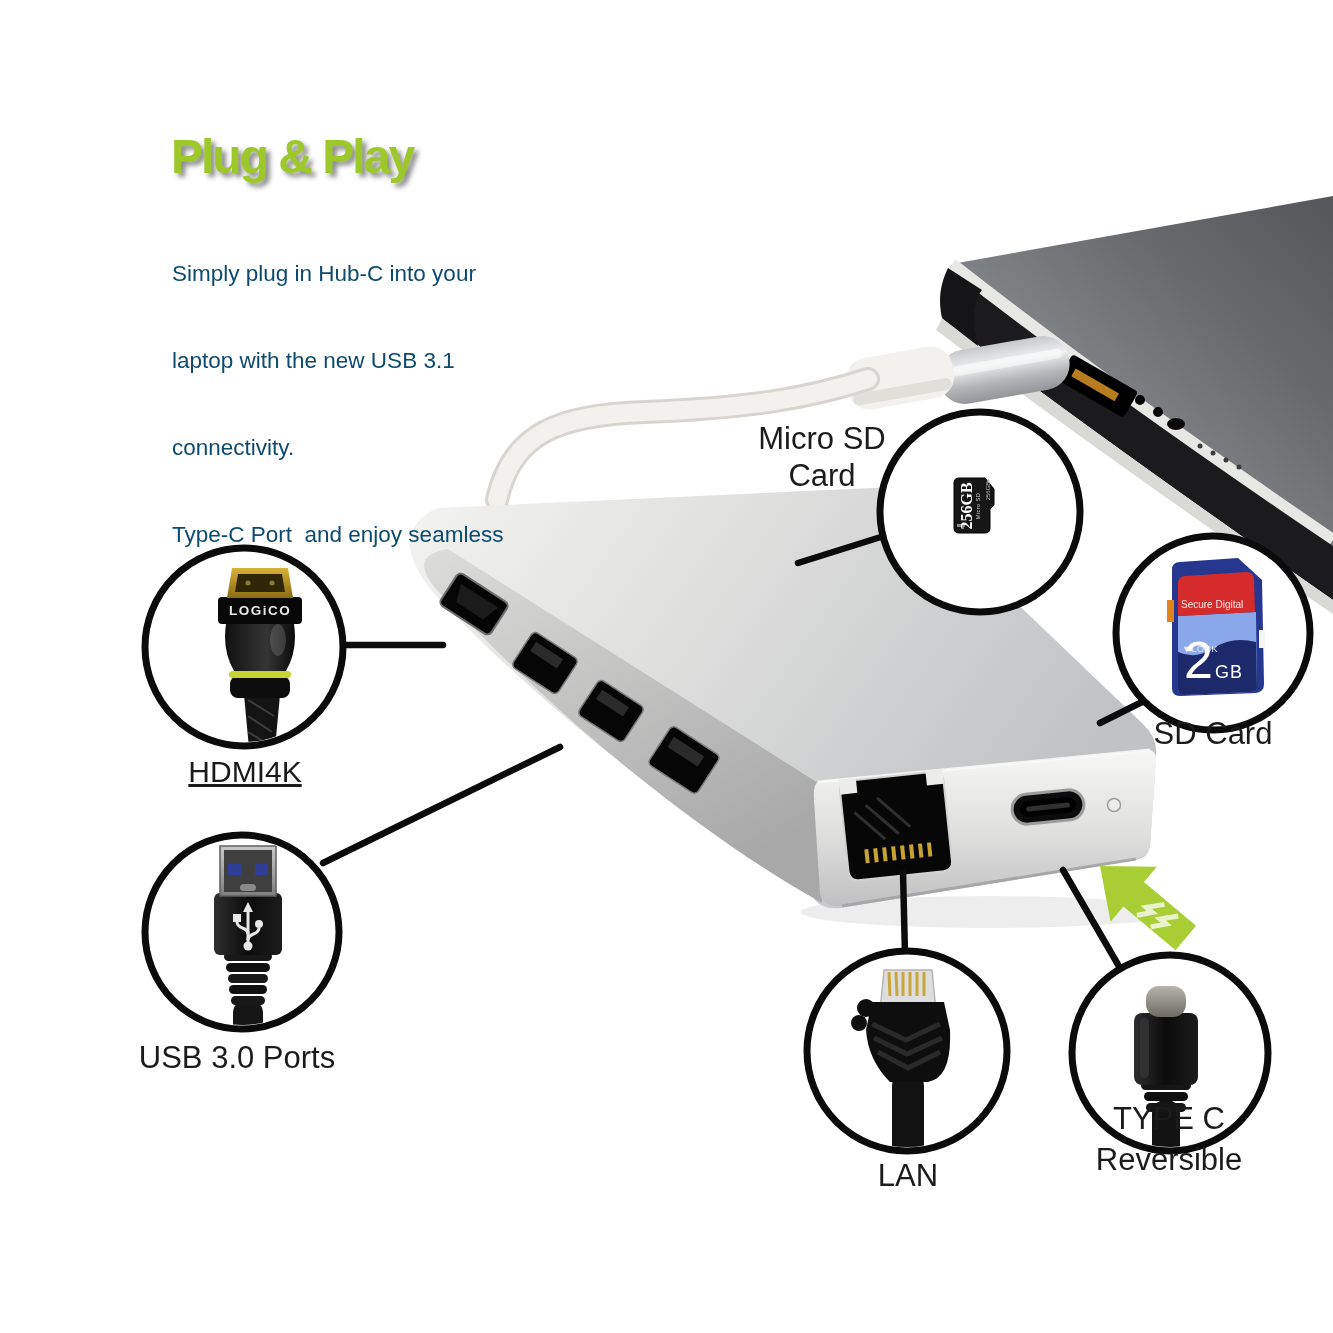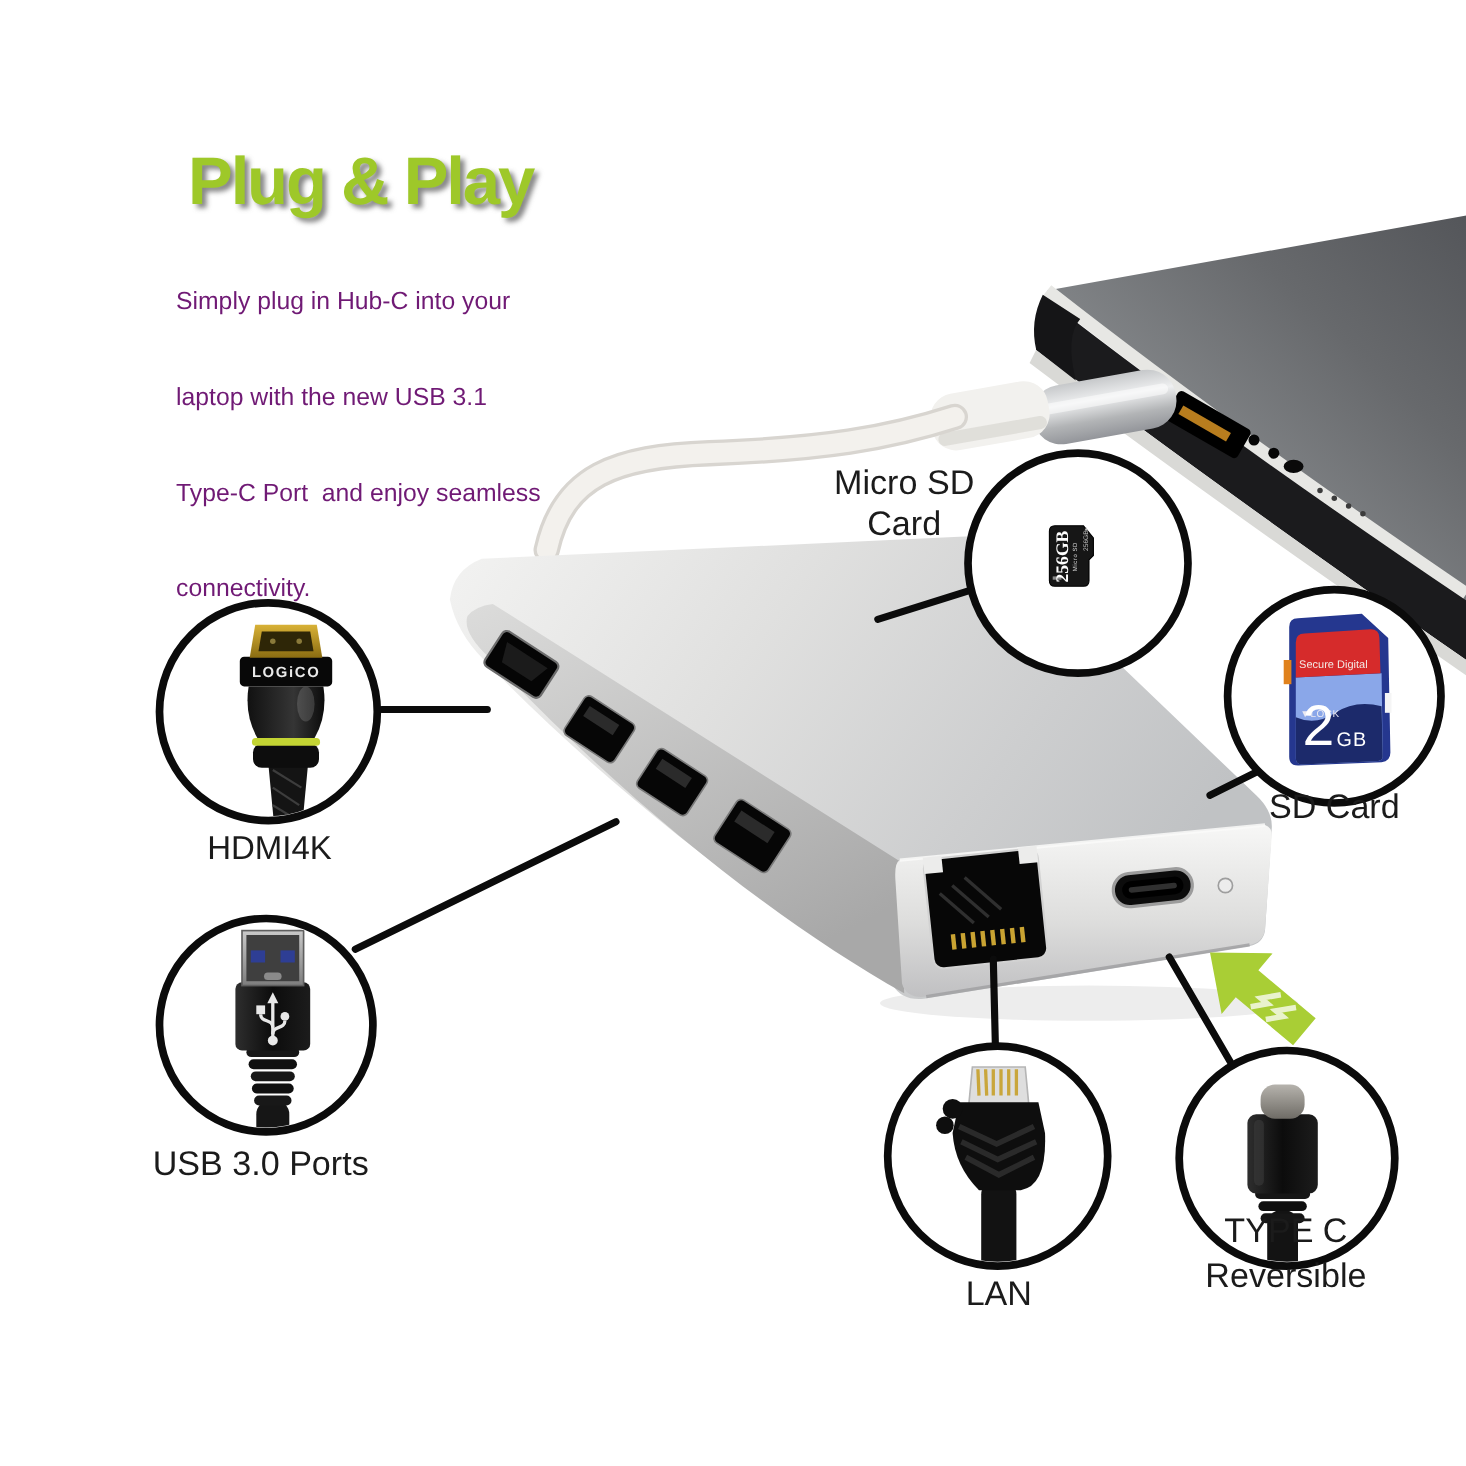--- a/index.html
+++ b/index.html
@@ -1,27 +1,27 @@
 <!DOCTYPE html>
 <html style="--accent-green: #9ec829; --arrow-green: #a9ce35; --sd-red: #d62b2b; --sd-blue: #25378f; --sd-navy: #1c2a6b; --sd-light-blue: #8aa7e9;"><head>
 <meta charset="utf-8">
 <style>
   html,body{margin:0;padding:0;background:#ffffff;}
   .scene{position:relative;width:1333px;height:1333px;background:#fff;overflow:hidden;
          font-family:"Liberation Sans", sans-serif;}
   .scene svg.base{position:absolute;left:0;top:0;}
   .txt{position:absolute;color:#1b1b1b;}
-  .page-title{left:171px;top:129px;font-size:61px;font-weight:700;letter-spacing:-2px;
+  .page-title{left:171px;top:129px;font-size:48px;font-weight:700;letter-spacing:-2px;
               color:var(--accent-green,#9ec829);
               text-shadow:4px 4px 5px rgba(95,95,95,.75);}
-  .desc{left:160px;top:201px;font-size:22.5px;line-height:29px;color:#701a75;white-space:pre;}
+  .desc{left:172px;top:201px;font-size:22.5px;line-height:29px;color:#0c4a6e;white-space:pre;}
   .callout-label{font-size:31px;line-height:37px;text-align:center;color:#1b1b1b;}
   .lbl-microsd{left:742px;top:420px;width:160px;}
   .lbl-sd{left:1143px;top:715px;width:140px;}
-  .lbl-hdmi{left:174px;top:753px;width:142px;font-size:30px;}
+  .lbl-hdmi{left:174px;top:753px;width:142px;font-size:30px;text-decoration:underline;}
   .lbl-usb{left:128px;top:1039px;width:218px;line-height:38px;}
   .lbl-lan{left:854px;top:1157px;width:108px;}
   .lbl-typec{left:1093px;top:1098px;width:152px;line-height:41px;}
   .logico{left:229px;top:603px;width:62px;text-align:left;font-size:13.5px;font-weight:700;
           letter-spacing:1.5px;color:#e9e9e9;}
   .msd-rot{left:944px;top:483px;width:52px;height:46px;transform:rotate(-90deg);
            display:flex;flex-direction:column;align-items:center;justify-content:center;color:#fff;}
   .msd-cap{font-family:"Liberation Serif", serif;font-weight:700;font-size:16px;line-height:16px;}
   .msd-type{font-size:5.5px;color:#d8d8d8;letter-spacing:.5px;}
   .msd-edge{left:966px;top:486px;width:42px;text-align:center;font-size:6px;color:#bfbfbf;
@@ -319,22 +319,22 @@
       <path d="M 92,-12 L 80,2 L 88,2 L 78,14"></path>
     </g>
   </g>
 </svg>
 
 <div class="txt page-title">Plug &amp; Play</div>
 
 <div class="txt desc">
   <div>Simply plug in Hub-C into your</div>
   <div>laptop with the new USB 3.1</div>
+  <div>connectivity.</div>
   <div>Type-C Port  and enjoy seamless</div>
-  <div>connectivity.</div>
 </div>
 
 <div class="txt callout-label lbl-microsd">
   <div>Micro SD</div>
   <div>Card</div>
 </div>
 
 <div class="txt callout-label lbl-sd">SD Card</div>
 
 <div class="txt callout-label lbl-hdmi">HDMI4K</div>

